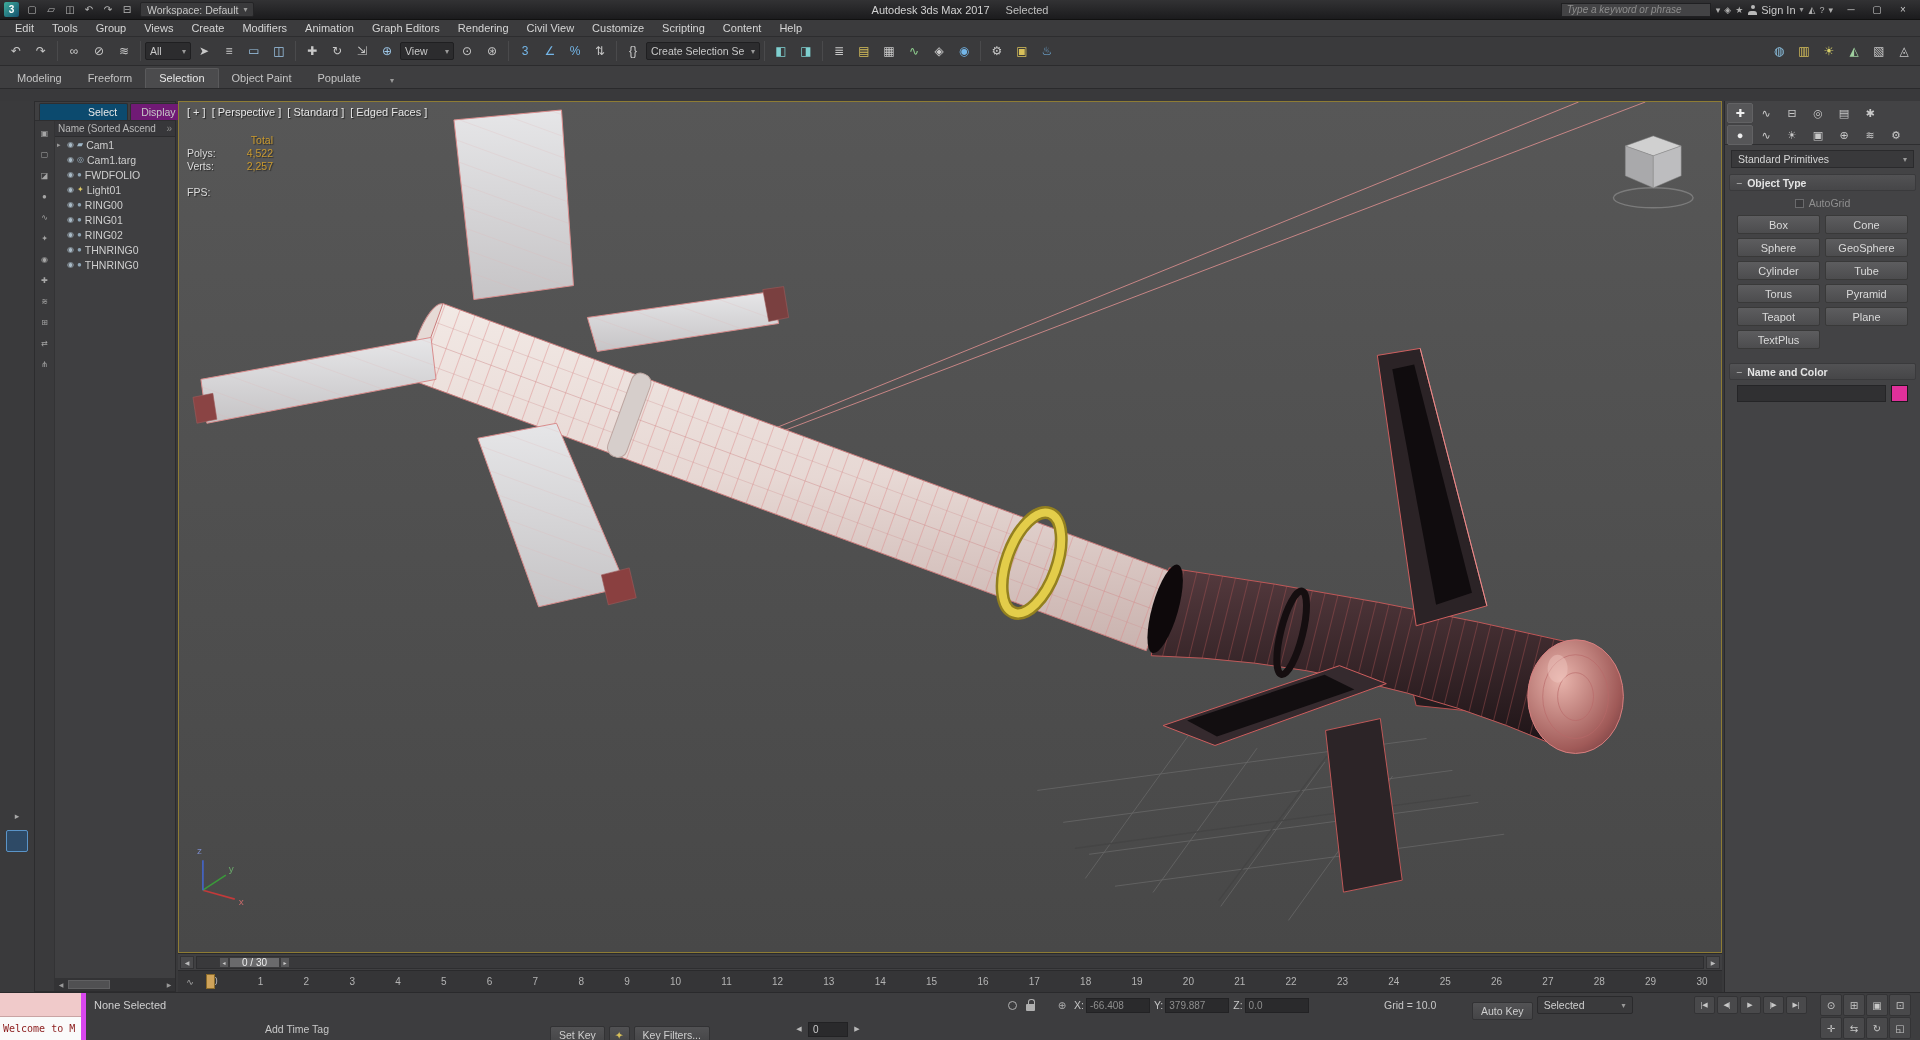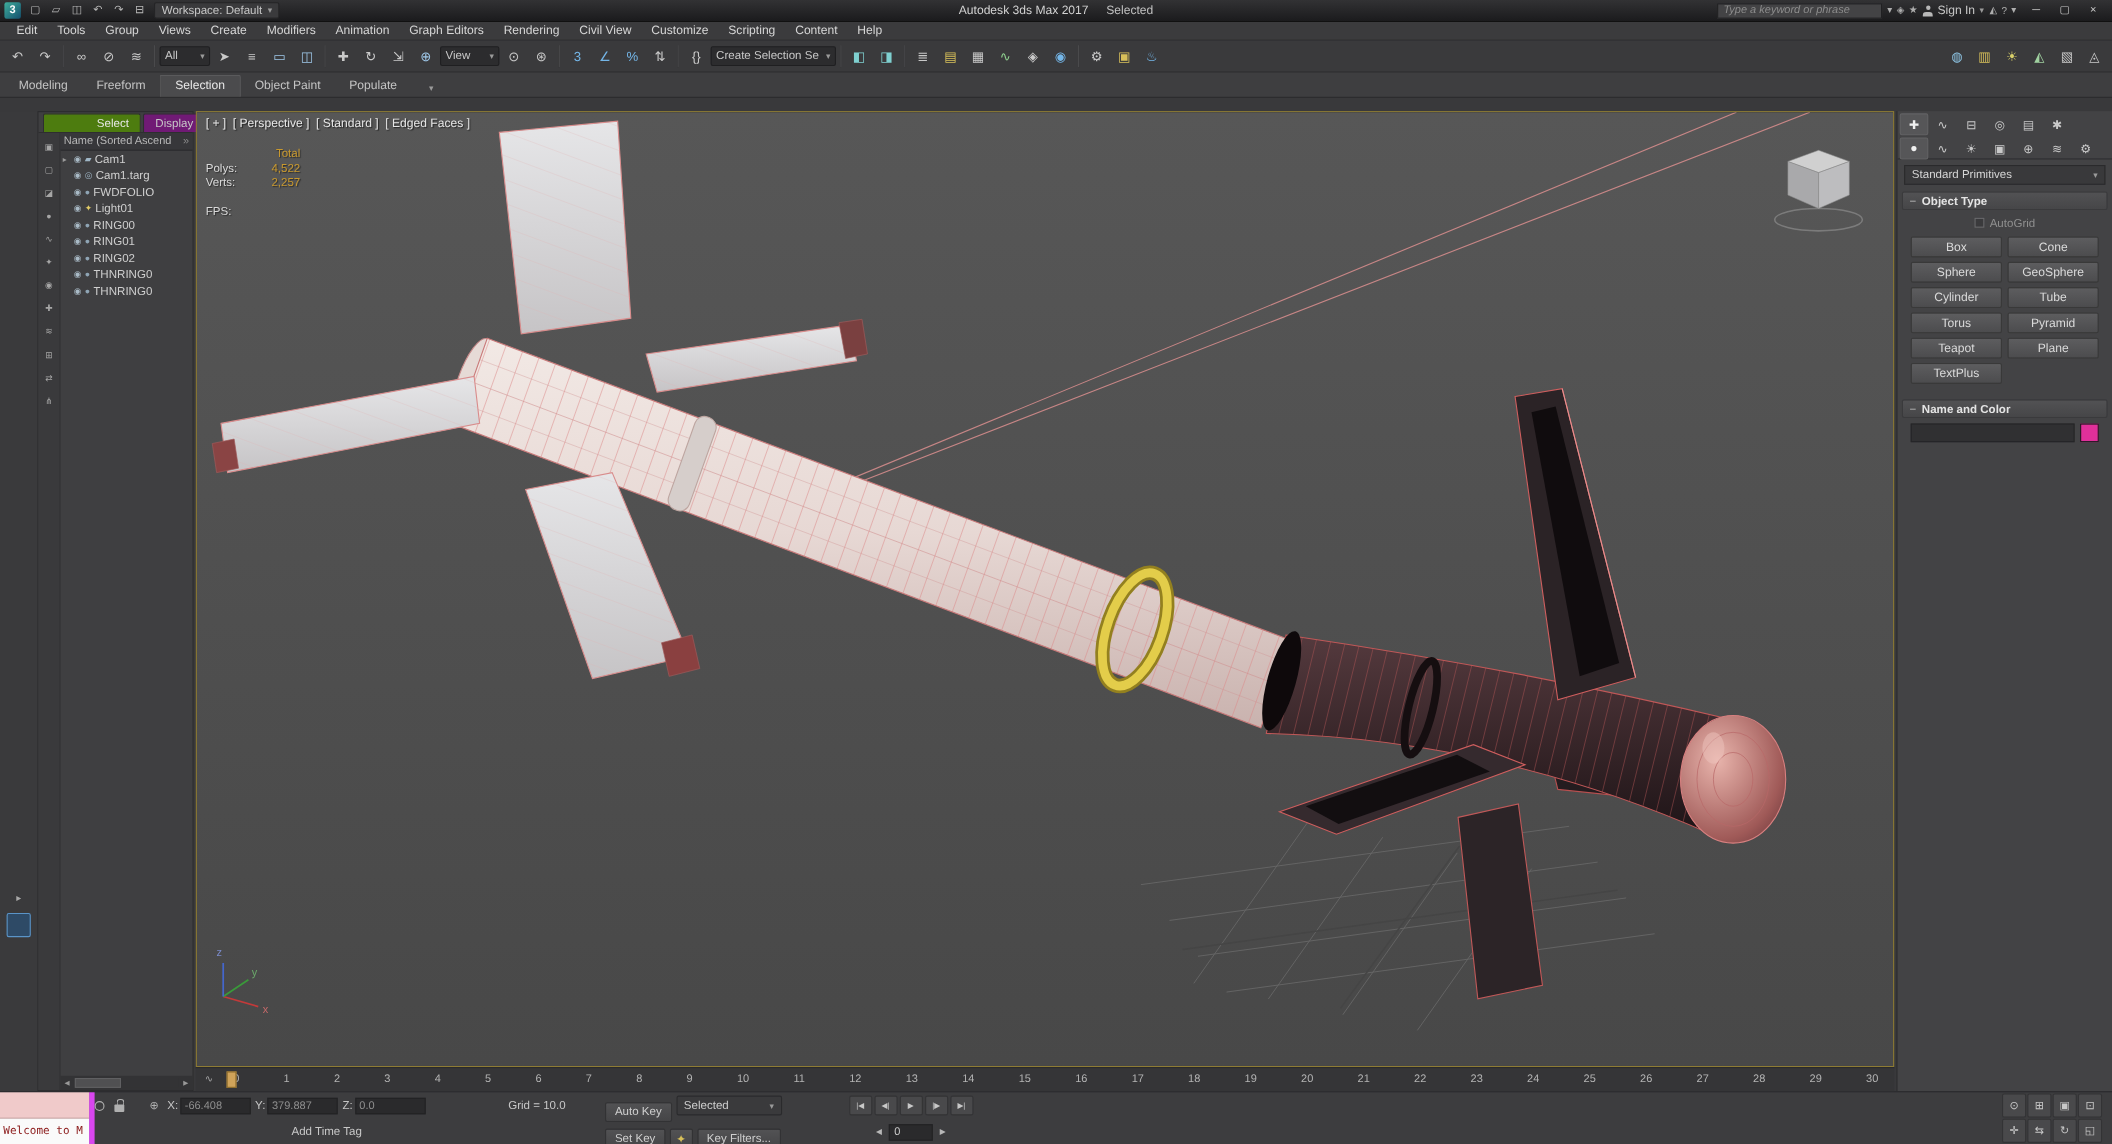--- a/index.html
+++ b/index.html
@@ -69,21 +69,21 @@
   .dock-icon { width:18px; height:16px; color:#a8a8a8; font-size:9px; display:flex; align-items:center;
                justify-content:center; }
   .layout-tab { width:22px; height:22px; border:1px solid #5a94c8; background:#2e4a66; border-radius:2px;
                 margin:6px 0 140px; }
 
   
   .explorer { width:142px; background:#3f3f41; border:1px solid #2c2c2e; display:flex; flex-direction:column; }
   .exp-tabs { height:18px; display:flex; align-items:flex-end; gap:2px; padding-left:4px; }
   .exp-tab { padding:2px 10px; font-size:10.5px; color:#c6c6c6; background:#701a75; border:1px solid #2e2e30;
              border-bottom:none; border-radius:2px 2px 0 0; }
-  .exp-tab.active { background:#4d7c0f; color:#e8e8e8;padding-left:48px; }
+  .exp-tab.active { background:#0c4a6e; color:#e8e8e8;padding-left:48px; }
   .exp-body { flex:1; display:flex; border-top:1px solid #2e2e30; min-height:0; }
   .exp-filters { width:20px; background:#3a3a3c; border-right:1px solid #333335; display:flex;
                  flex-direction:column; align-items:center; padding-top:6px; gap:8px; }
   .exp-ficon { width:14px; height:13px; font-size:8px; color:#a6a6a6; display:flex; align-items:center;
                justify-content:center; }
   .exp-tree { flex:1; display:flex; flex-direction:column; min-width:0; }
   .exp-header { height:16px; background:#37373a; border-bottom:1px solid #2c2c2e; display:flex;
                 align-items:center; padding:0 3px; font-size:10px; color:#b8b8b8; white-space:nowrap;
                 overflow:hidden; }
   .exp-header .more { margin-left:auto; color:#8a8a8a; }
@@ -597,20 +597,31 @@
           <div class="srow">
               <span class="sl">Verts:</span>
               <span class="sv">2,257</span>
             </div>
           <div class="srow fps">
               <span class="sl">FPS:</span>
             </div>
         </div>
       </div>
 
+      <div class="timeslider">
+        <div class="ts-btn">◀</div>
+        <div class="ts-track">
+          <div class="ts-handle">
+            <span class="ts-nub">◂</span>
+            <span class="ts-label">0 / 30</span>
+            <span class="ts-nub">▸</span>
+          </div>
+        </div>
+        <div class="ts-btn">▶</div>
+      </div>
 
       <div class="ruler">
         <div class="ruler-icon">∿</div>
         <div class="ruler-ticks" id="ticks">
             <span class="tick">0</span>
             <span class="tick">1</span>
             <span class="tick">2</span>
             <span class="tick">3</span>
             <span class="tick">4</span>
             <span class="tick">5</span>
@@ -703,20 +714,21 @@
 
   <div class="statusbar">
     <div class="listener">
       <div class="lst-pink"></div>
       <div class="lst-white">
           <span>Welcome to M</span>
         </div>
     </div>
     <div class="sb-mid">
       <div class="sb-row">
+        <div class="sb-prompt">None Selected</div>
         <div class="sb-locks">
           <span class="iso"></span>
           <span class="lock"></span>
         </div>
         <div class="sb-coords">
           <span class="coordicon">⊕</span>
           <span class="clabel">X:</span>
           <span class="cfield">-66.408</span>
           <span class="clabel">Y:</span>
           <span class="cfield">379.887</span>

